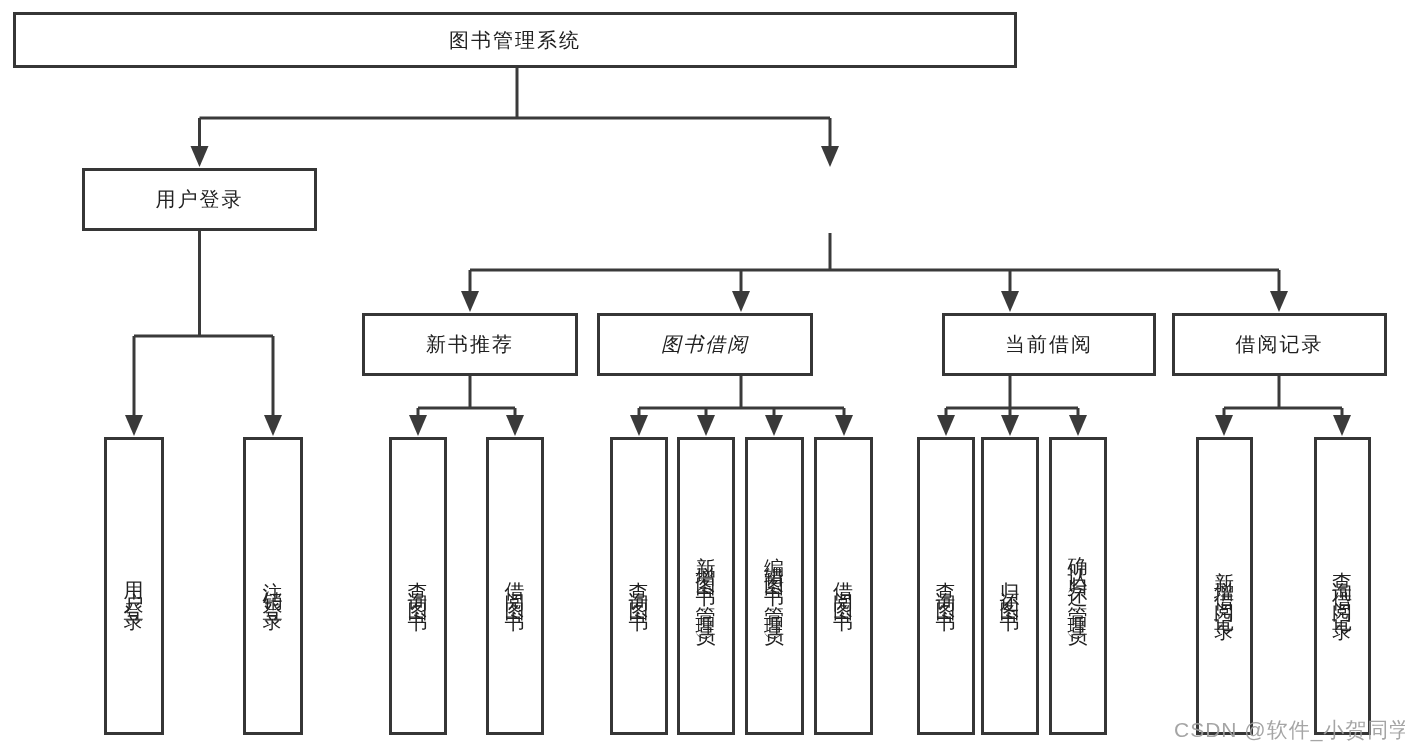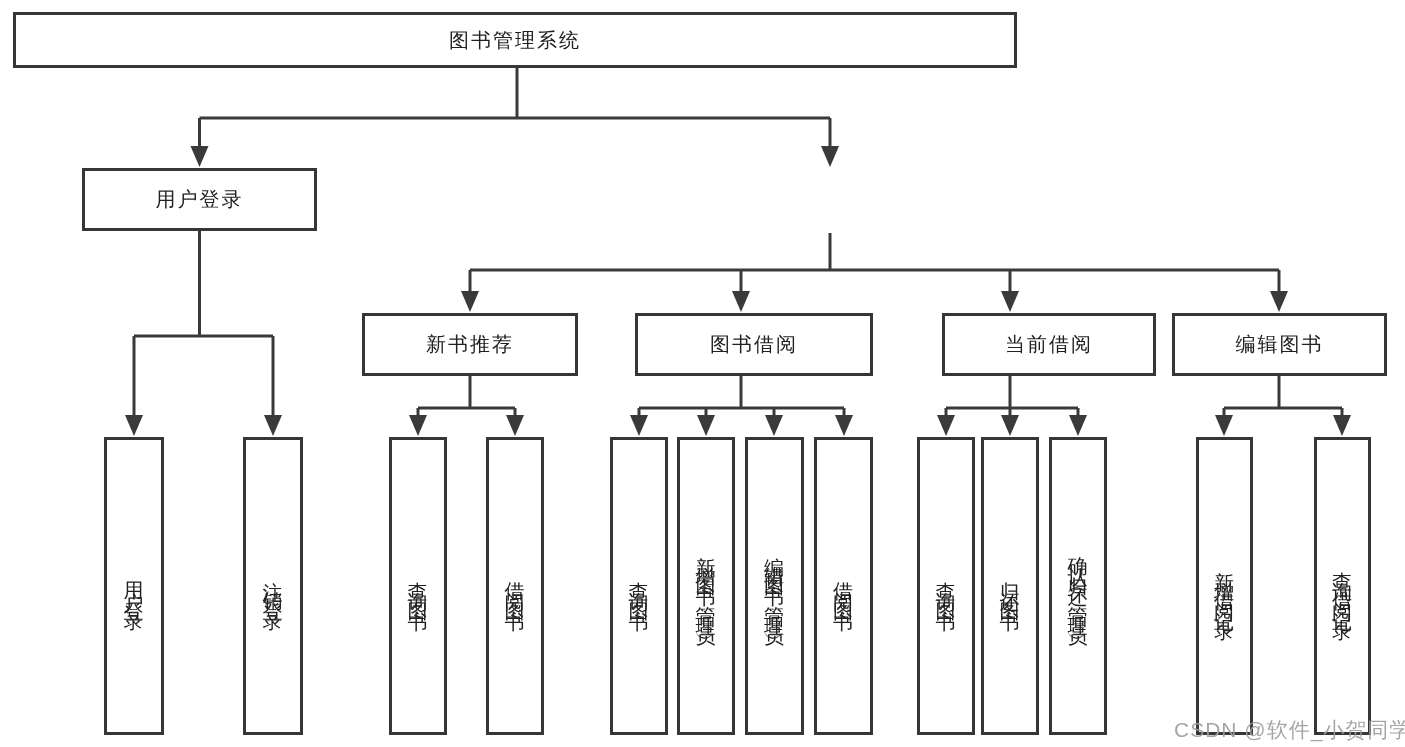--- a/index.html
+++ b/index.html
@@ -132,23 +132,23 @@
       <polygon points="1215,415 1233,415 1224,436"></polygon>
     <path d="M1342 408 V416"></path>
       <polygon points="1333,415 1351,415 1342,436"></polygon>
   </svg>
 
   <div class="box" style="left:13px; top:12px; width:1004px; height:56px;text-align:right;">图书管理系统</div>
 
   <div class="box" style="left:82px; top:168px; width:235px; height:63px;">用户登录</div>
 
   <div class="box" style="left:362px; top:313px; width:216px; height:63px;">新书推荐</div>
-  <div class="box" style="left:635px; top:313px; width:238px; height:63px;">图书借阅</div>
+  <div class="box" style="left:597px; top:313px; width:216px; height:63px;font-style:italic;">图书借阅</div>
   <div class="box" style="left:903px; top:313px; width:214px; height:63px;margin-left:39px;">当前借阅</div>
-  <div class="box" style="left:1172px; top:313px; width:215px; height:63px;">编辑图书</div>
+  <div class="box" style="left:1172px; top:313px; width:215px; height:63px;">借阅记录</div>
 
   <div class="vbox" style="left:104px; width:60px;">
     <span>用户登录</span>
   </div>
   <div class="vbox" style="left:243px; width:60px;">
     <span>注销登录</span>
   </div>
 
   <div class="vbox" style="left:389px; width:58px;">
     <span>查询图书</span>

